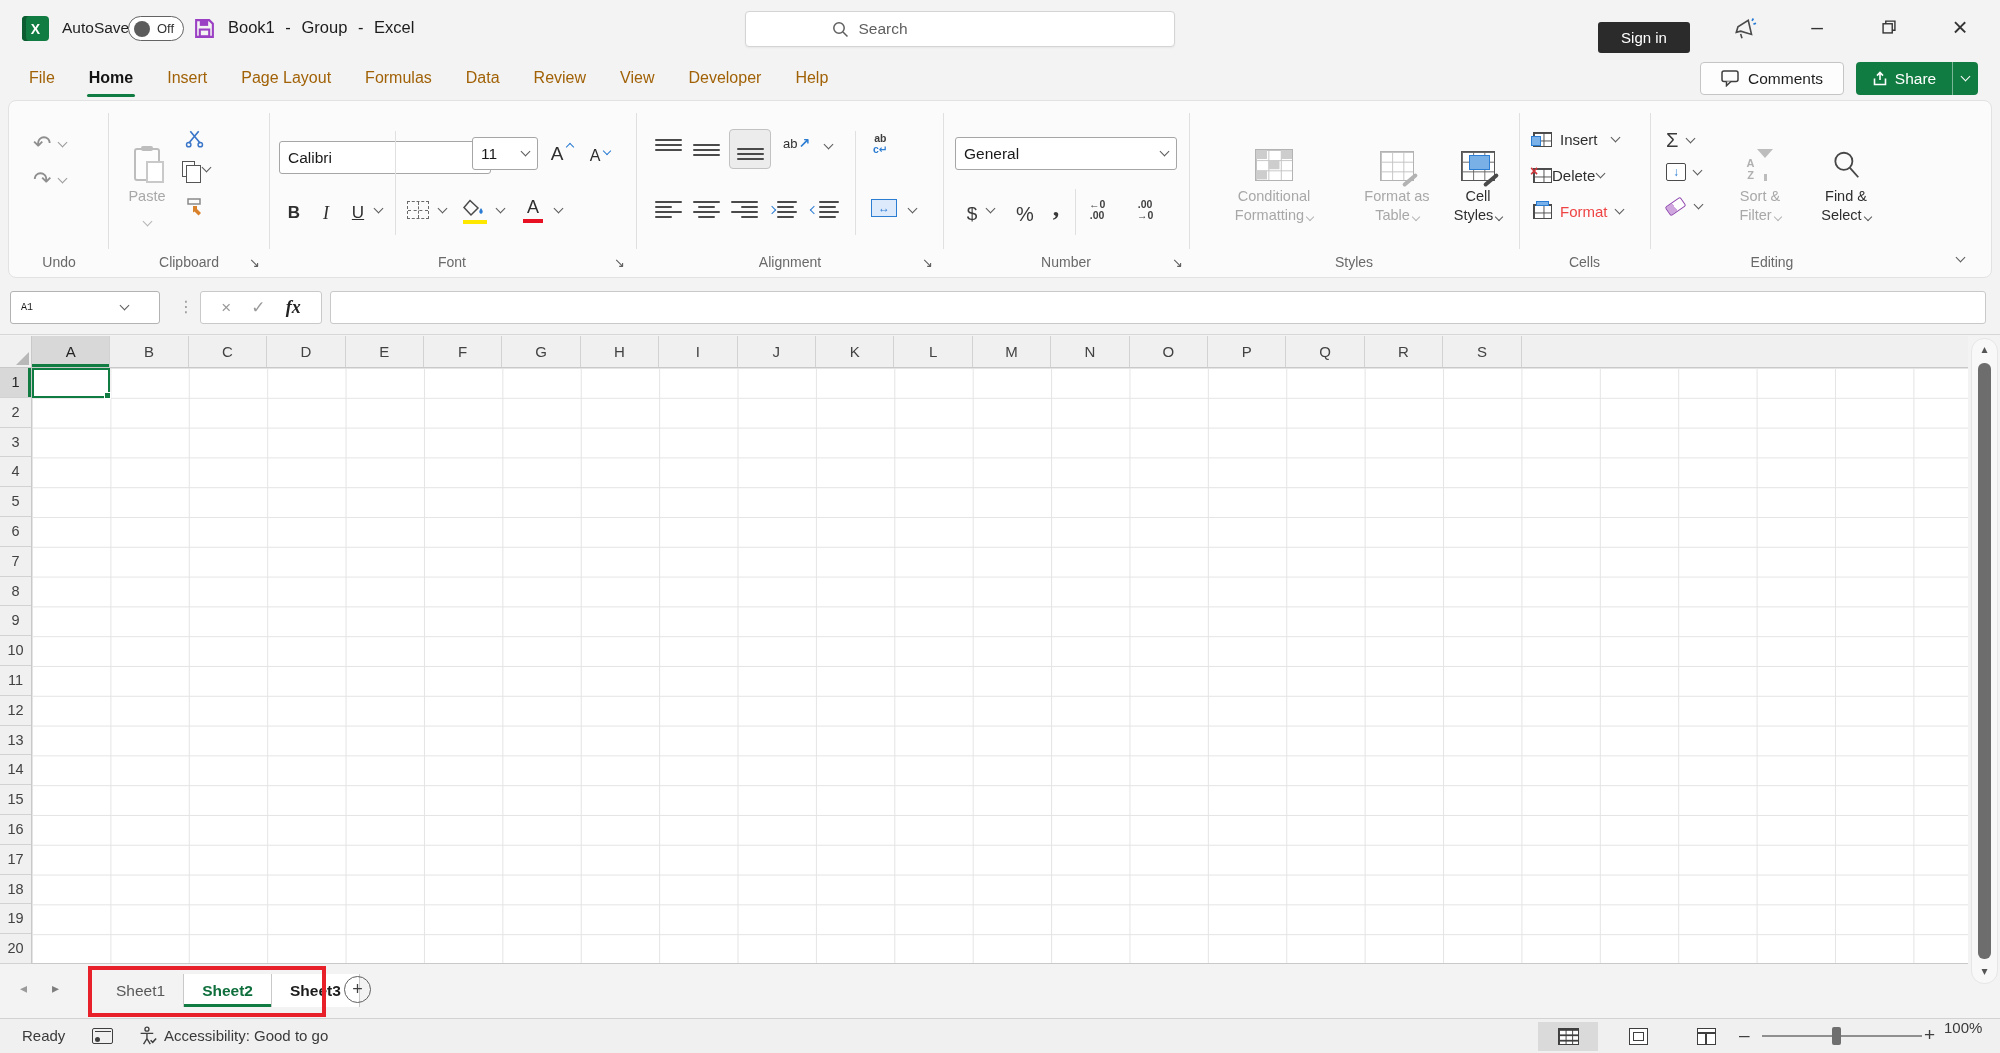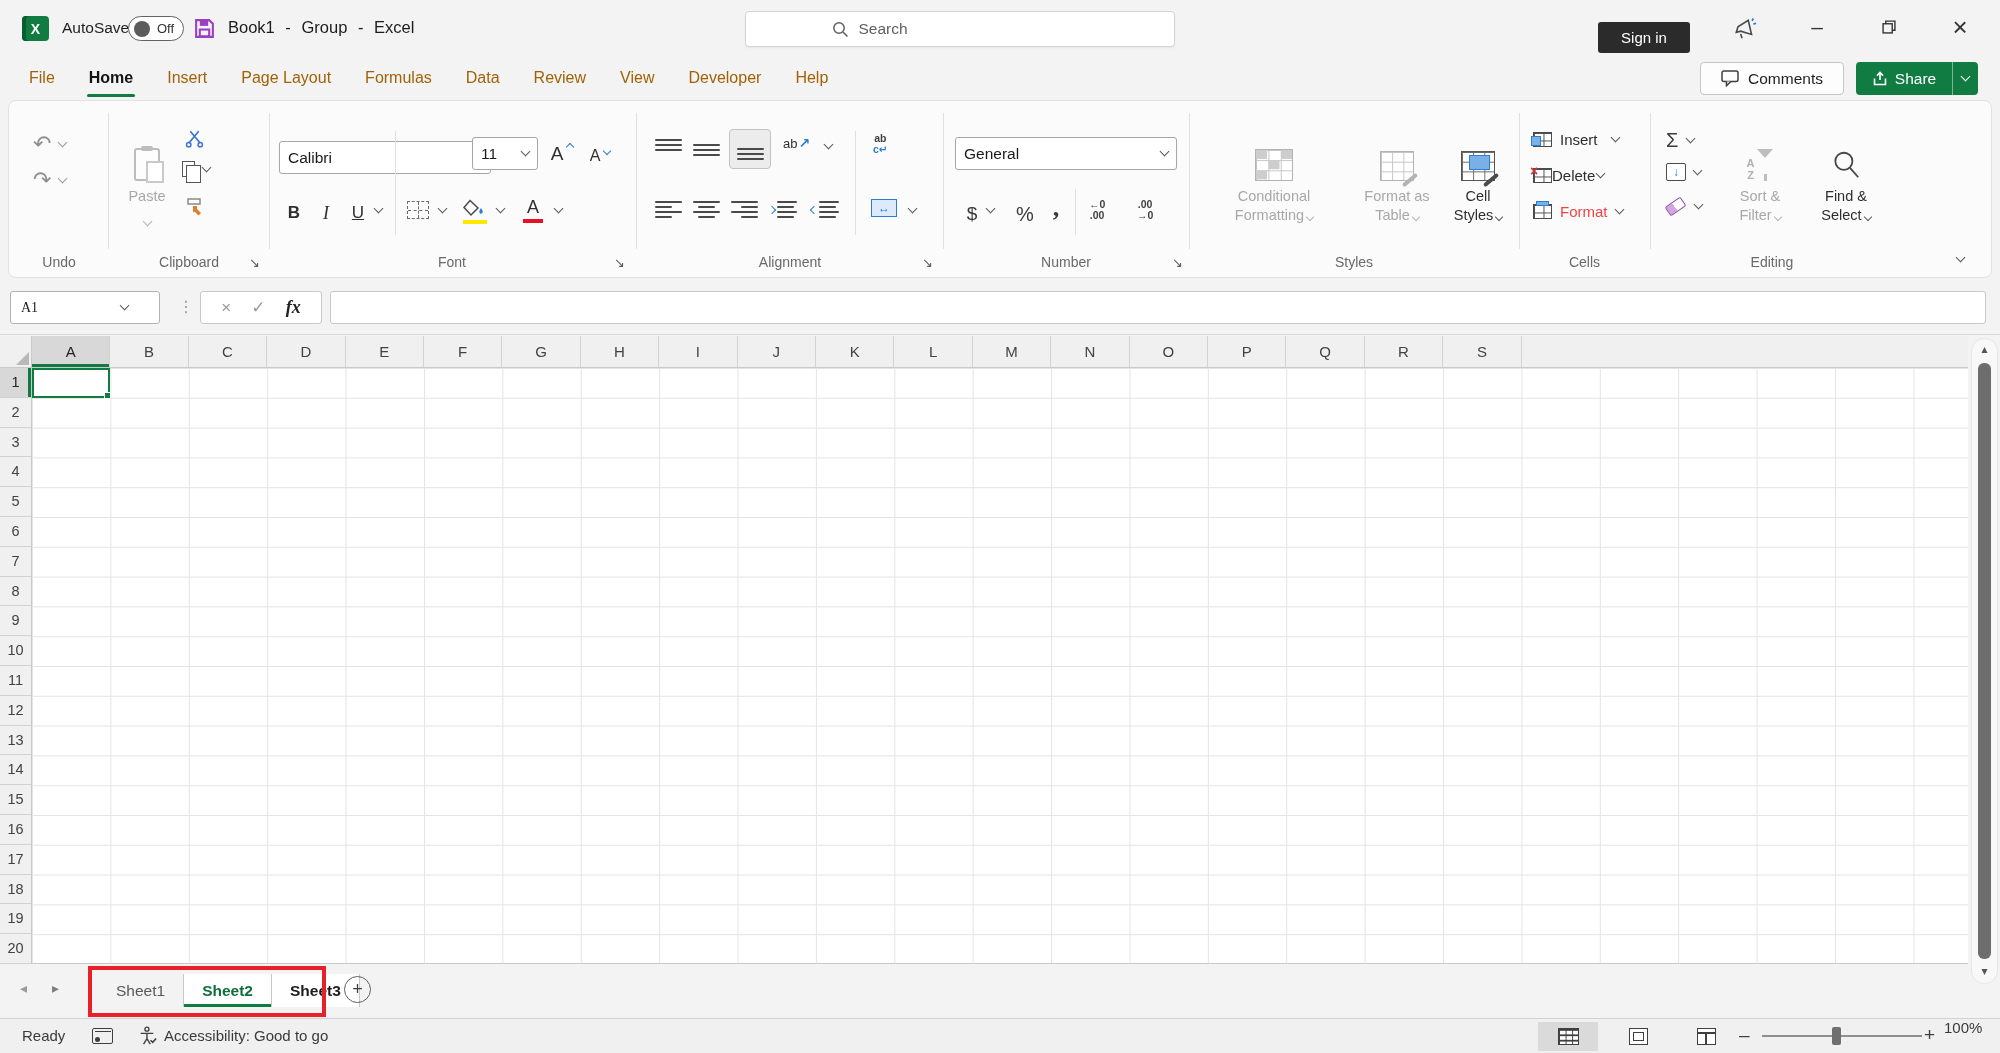--- a/index.html
+++ b/index.html
@@ -111,21 +111,21 @@
   .ic-cs::before{content:"";position:absolute;left:7px;top:3px;width:19px;height:13px;background:#79b0e6;border:1.5px solid #2b7cd3}
   .funnelwrap{display:flex;align-items:center;gap:3px}
   .aztxt{display:flex;flex-direction:column;font-size:11px;font-weight:bold;color:#b0b0b0;line-height:12px}
   .funnel{width:0;height:0;border-left:8px solid transparent;border-right:8px solid transparent;border-top:9px solid #bdbdbd}
   .stem{display:block;width:3px;height:7px;background:#bdbdbd;margin:0 auto}
 
   
   #fbar{position:absolute;left:0;top:281px;width:2000px;height:54px;border-bottom:1px solid #d8d8d8}
   .namebox{position:absolute;left:10px;top:10px;width:150px;height:33px;background:#fff;border:1px solid #b3b3b3;
            border-radius:3px;display:flex;align-items:center;padding:0 10px}
-  .namebox input{border:none;outline:none;width:100px;font-size:14px;font-family:Liberation Serif, serif;color:#1a1a1a;background:transparent}
+  .namebox input{border:none;outline:none;width:100px;font-size:10px;font-family:Liberation Mono, monospace;color:#1a1a1a;background:transparent}
   .fdots{position:absolute;left:178px;top:16px;color:#9a9a9a;font-size:16px;letter-spacing:0}
   .fnbox{position:absolute;left:200px;top:10px;width:122px;height:33px;background:#fff;border:1px solid #c9c9c9;border-radius:3px;
          display:flex;align-items:center;justify-content:space-around;padding:0 10px}
   .fnbox .gx{color:#9a9a9a;font-size:17px}
   .fx{font-family:"Liberation Serif","DejaVu Serif",serif;font-style:italic;font-weight:bold;font-size:18px;color:#222}
   .finput{position:absolute;left:330px;top:10px;width:1656px;height:33px;background:#fff;border:1px solid #c9c9c9;border-radius:3px}
 
   
   #corner{position:absolute;left:0;top:336px;width:32px;height:32px;background:#f0f0f0;
           border-right:1px solid #c9c9c9;border-bottom:1px solid #c9c9c9}

